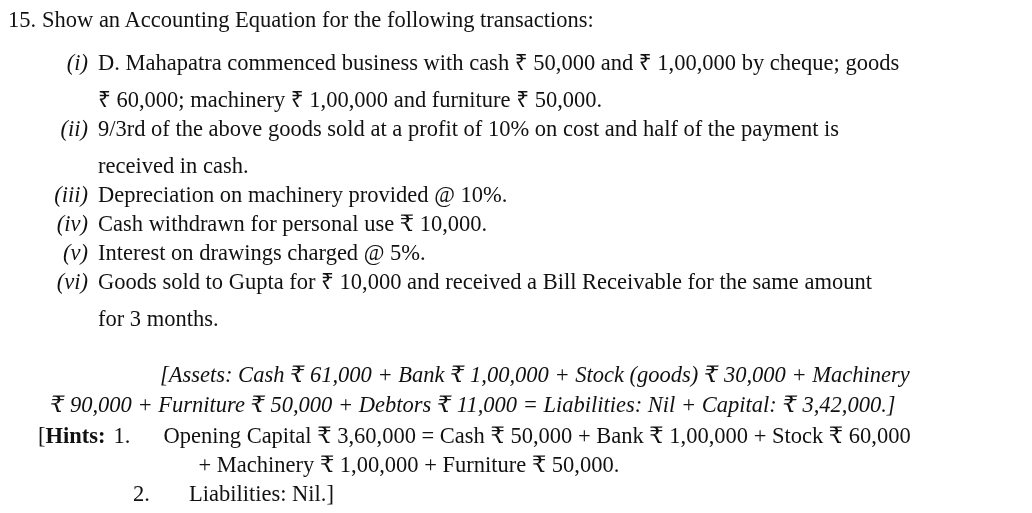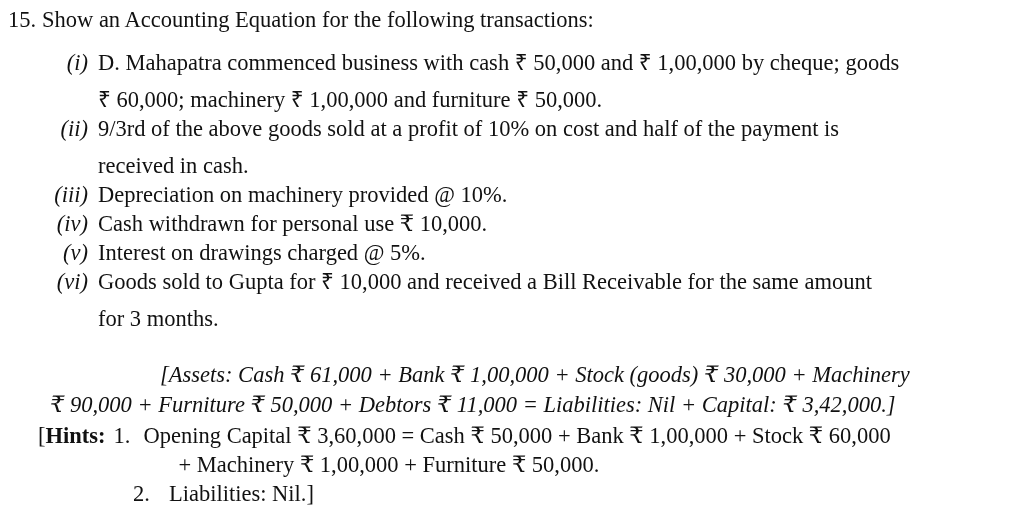--- a/index.html
+++ b/index.html
@@ -116,20 +116,21 @@
   }
   .hints .num {
     flex: 0 0 auto;
     width: 38px;
     text-align: left;
     padding-left: 8px;
     box-sizing: border-box;
   }
   .hints .txt {
     flex: 1 1 auto;
+    margin-left: 20px;
   }
   .hints .txt .cont {
     display: block;
     padding-left: 35px;
   }
   .hint-row.second {
     padding-left: 95px;
   }
   .hint-row.second .num {
     width: 36px;

